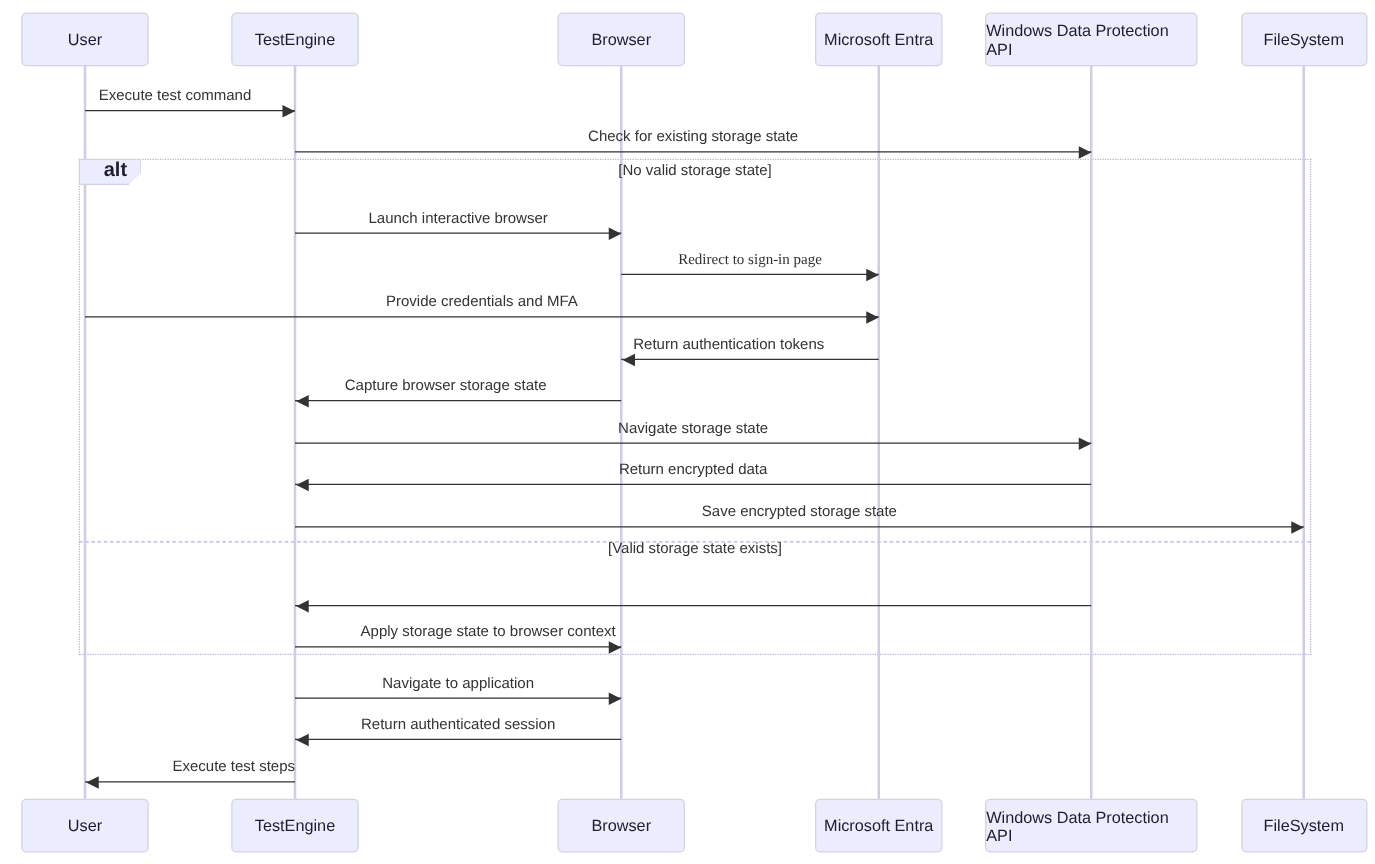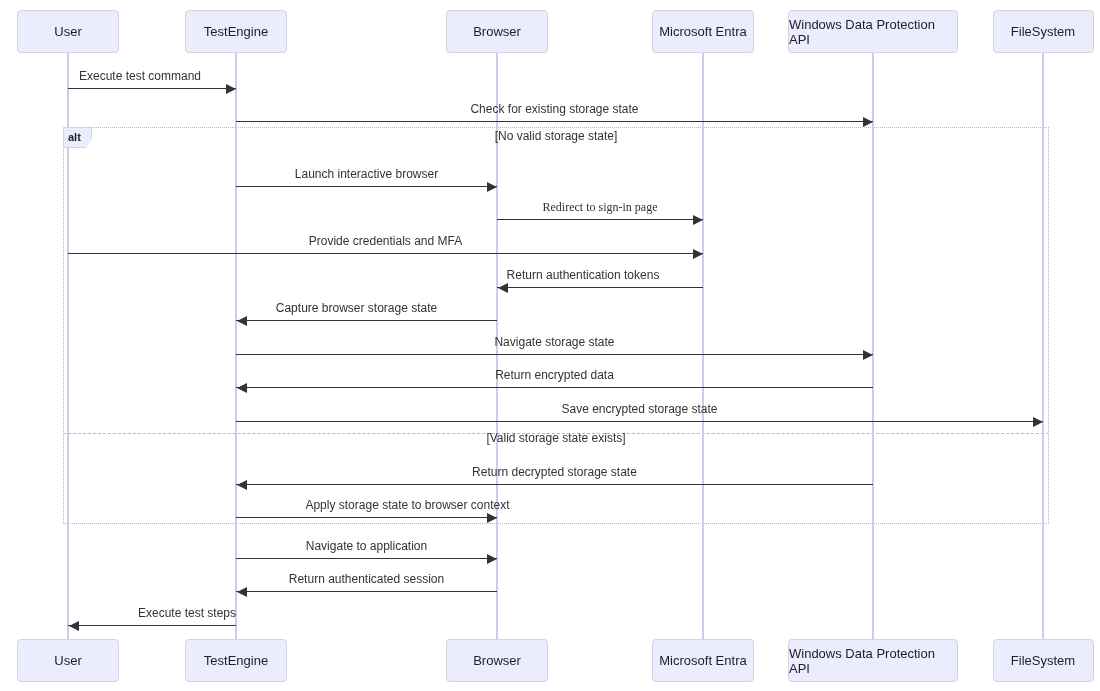--- a/index.html
+++ b/index.html
@@ -43,22 +43,22 @@
 
   .alt-frame{
     position:absolute;border:1px dotted var(--frame);box-sizing:border-box;z-index:0;
   }
   .alt-divider{
     position:absolute;height:0;border-top:1px dashed var(--frame);z-index:1;
   }
   .alt-tag{
     position:absolute;background:var(--actor-fill);
     border:1px solid var(--actor-border);
-    font-size:11px;font-weight:700;color:#1d1d2b;
-    padding:2px 10px 3px 4px;line-height:14px;
+    font-size:16px;font-weight:700;color:#1d1d2b;
+    padding:2px 10px 3px 19px;line-height:14px;
     clip-path:polygon(0 0,100% 0,100% 55%,80% 100%,0 100%);
     z-index:4;
   }
   .alt-condition{
     position:absolute;font-size:12px;font-weight:500;color:var(--text);
     text-align:center;white-space:nowrap;z-index:2;line-height:15px;
   }
 </style>
 </head>
 <body>
@@ -112,24 +112,23 @@
     <div class="arrowhead right" style="left: 863px; top: 350px;"></div>
     <div class="msg-label" style="left: 236px; width: 637px; top: 334px;">Navigate storage state</div>
     <div class="msg-line" style="left: 236px; top: 387px; width: 637px;"></div>
     <div class="arrowhead left" style="left: 237px; top: 383px;"></div>
     <div class="msg-label" style="left: 236px; width: 637px; top: 367px;">Return encrypted data</div>
     <div class="msg-line" style="left: 236px; top: 421px; width: 807px;"></div>
     <div class="arrowhead right" style="left: 1033px; top: 417px;"></div>
     <div class="msg-label" style="left: 236px; width: 807px; top: 401px;">Save encrypted storage state</div>
     <div class="msg-line" style="left: 236px; top: 484px; width: 637px;"></div>
     <div class="arrowhead left" style="left: 237px; top: 480px;"></div>
-    <div class="msg-label" style="left: 236px; width: 637px; top: 464px;">Return decrypted storage state</div>
     <div class="msg-line" style="left: 236px; top: 517px; width: 261px;"></div>
     <div class="arrowhead right" style="left: 487px; top: 513px;"></div>
-    <div class="msg-label" style="left: 249px; width: 261px; top: 497px; padding-left: 28px;">Apply storage state to browser context</div>
+    <div class="msg-label" style="left: 232px; width: 261px; top: 497px; padding-left: 28px;">Apply storage state to browser context</div>
     <div class="msg-line" style="left: 236px; top: 558px; width: 261px;"></div>
     <div class="arrowhead right" style="left: 487px; top: 554px;"></div>
     <div class="msg-label" style="left: 236px; width: 261px; top: 538px;">Navigate to application</div>
     <div class="msg-line" style="left: 236px; top: 591px; width: 261px;"></div>
     <div class="arrowhead left" style="left: 237px; top: 587px;"></div>
     <div class="msg-label" style="left: 236px; width: 261px; top: 571px;">Return authenticated session</div>
     <div class="msg-line" style="left: 68px; top: 625px; width: 168px;"></div>
     <div class="arrowhead left" style="left: 69px; top: 621px;"></div>
     <div class="msg-label" style="left: 68px; width: 168px; top: 605px; padding-left: 35px;">Execute test steps</div>
   </div>

